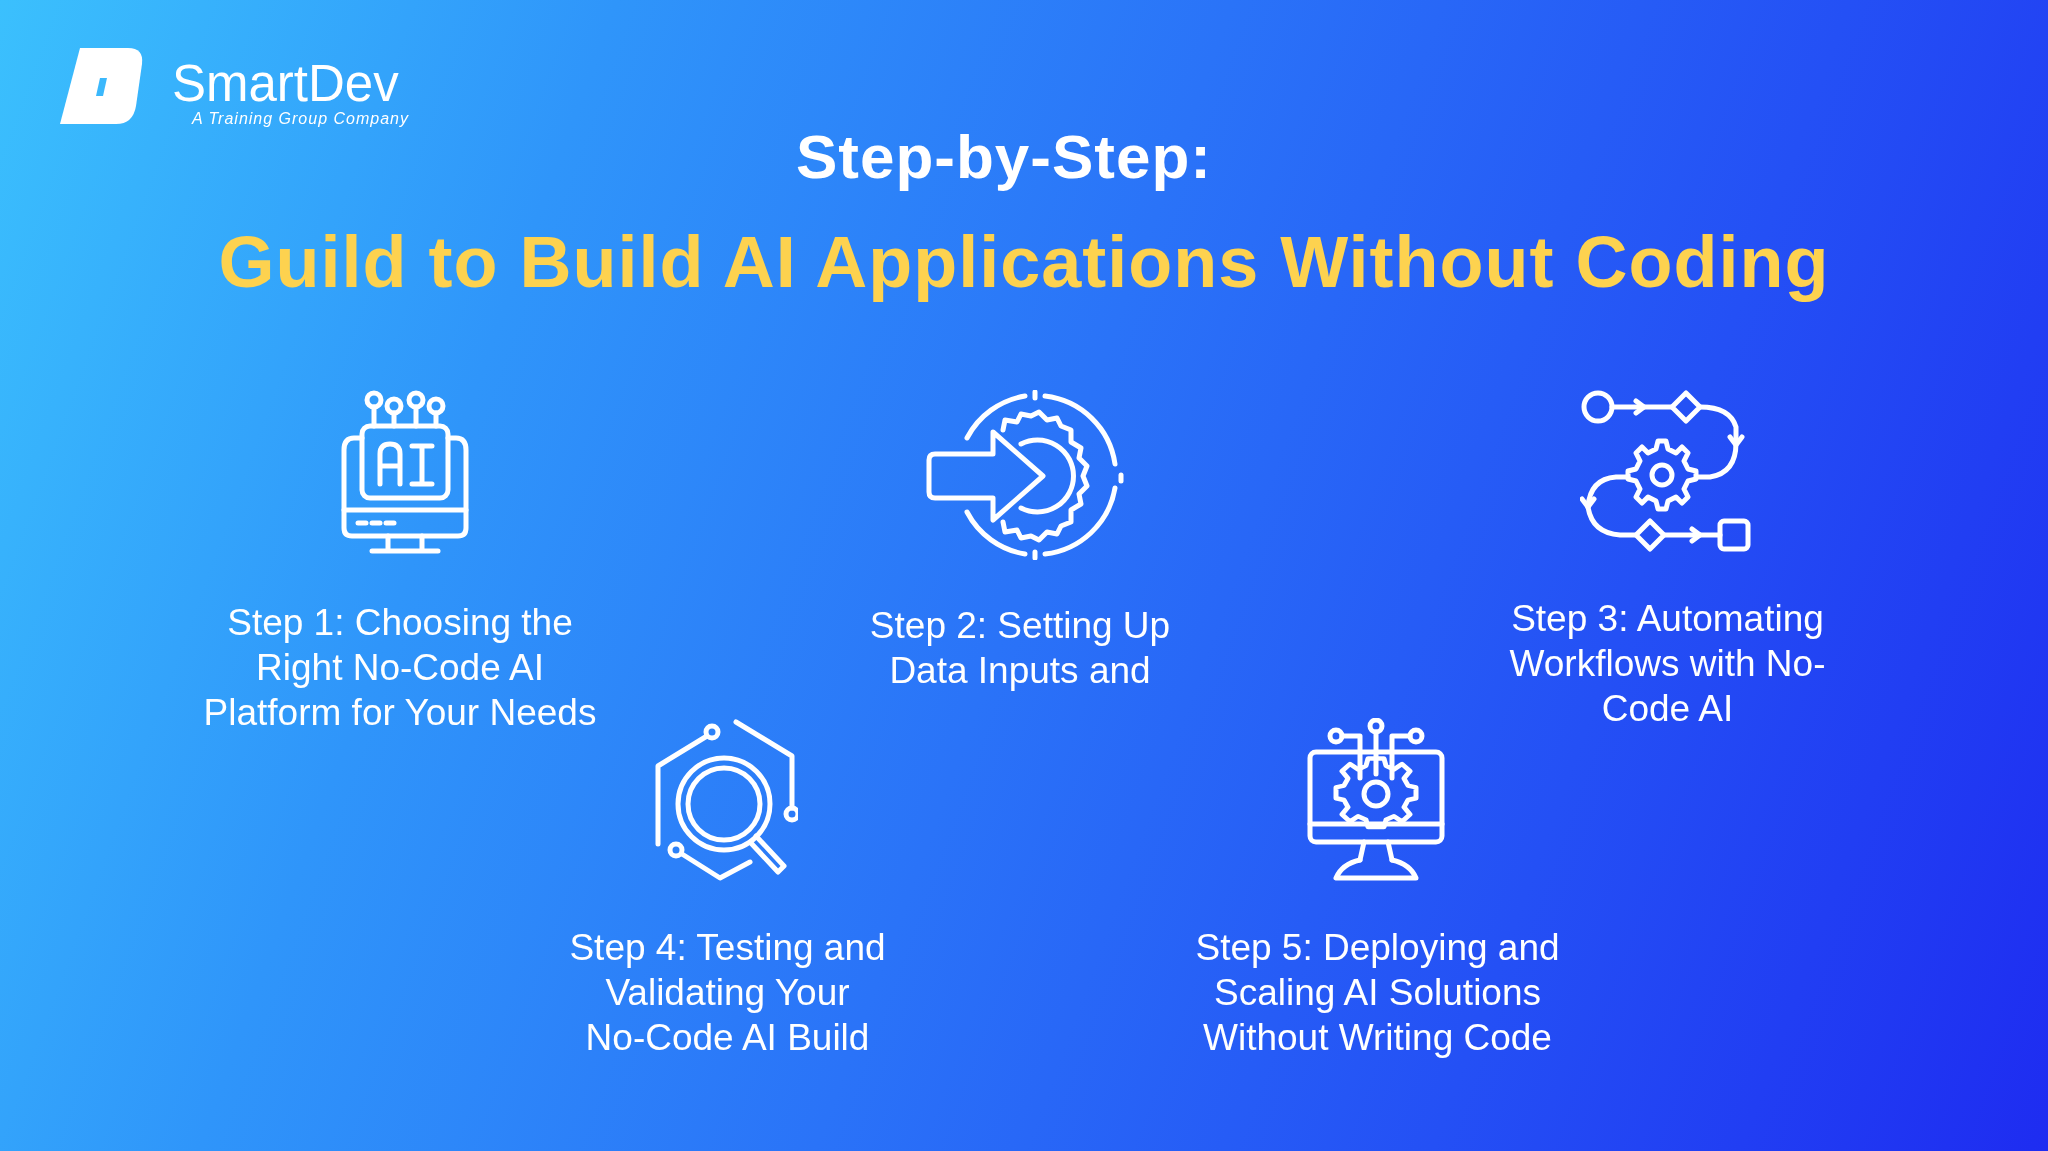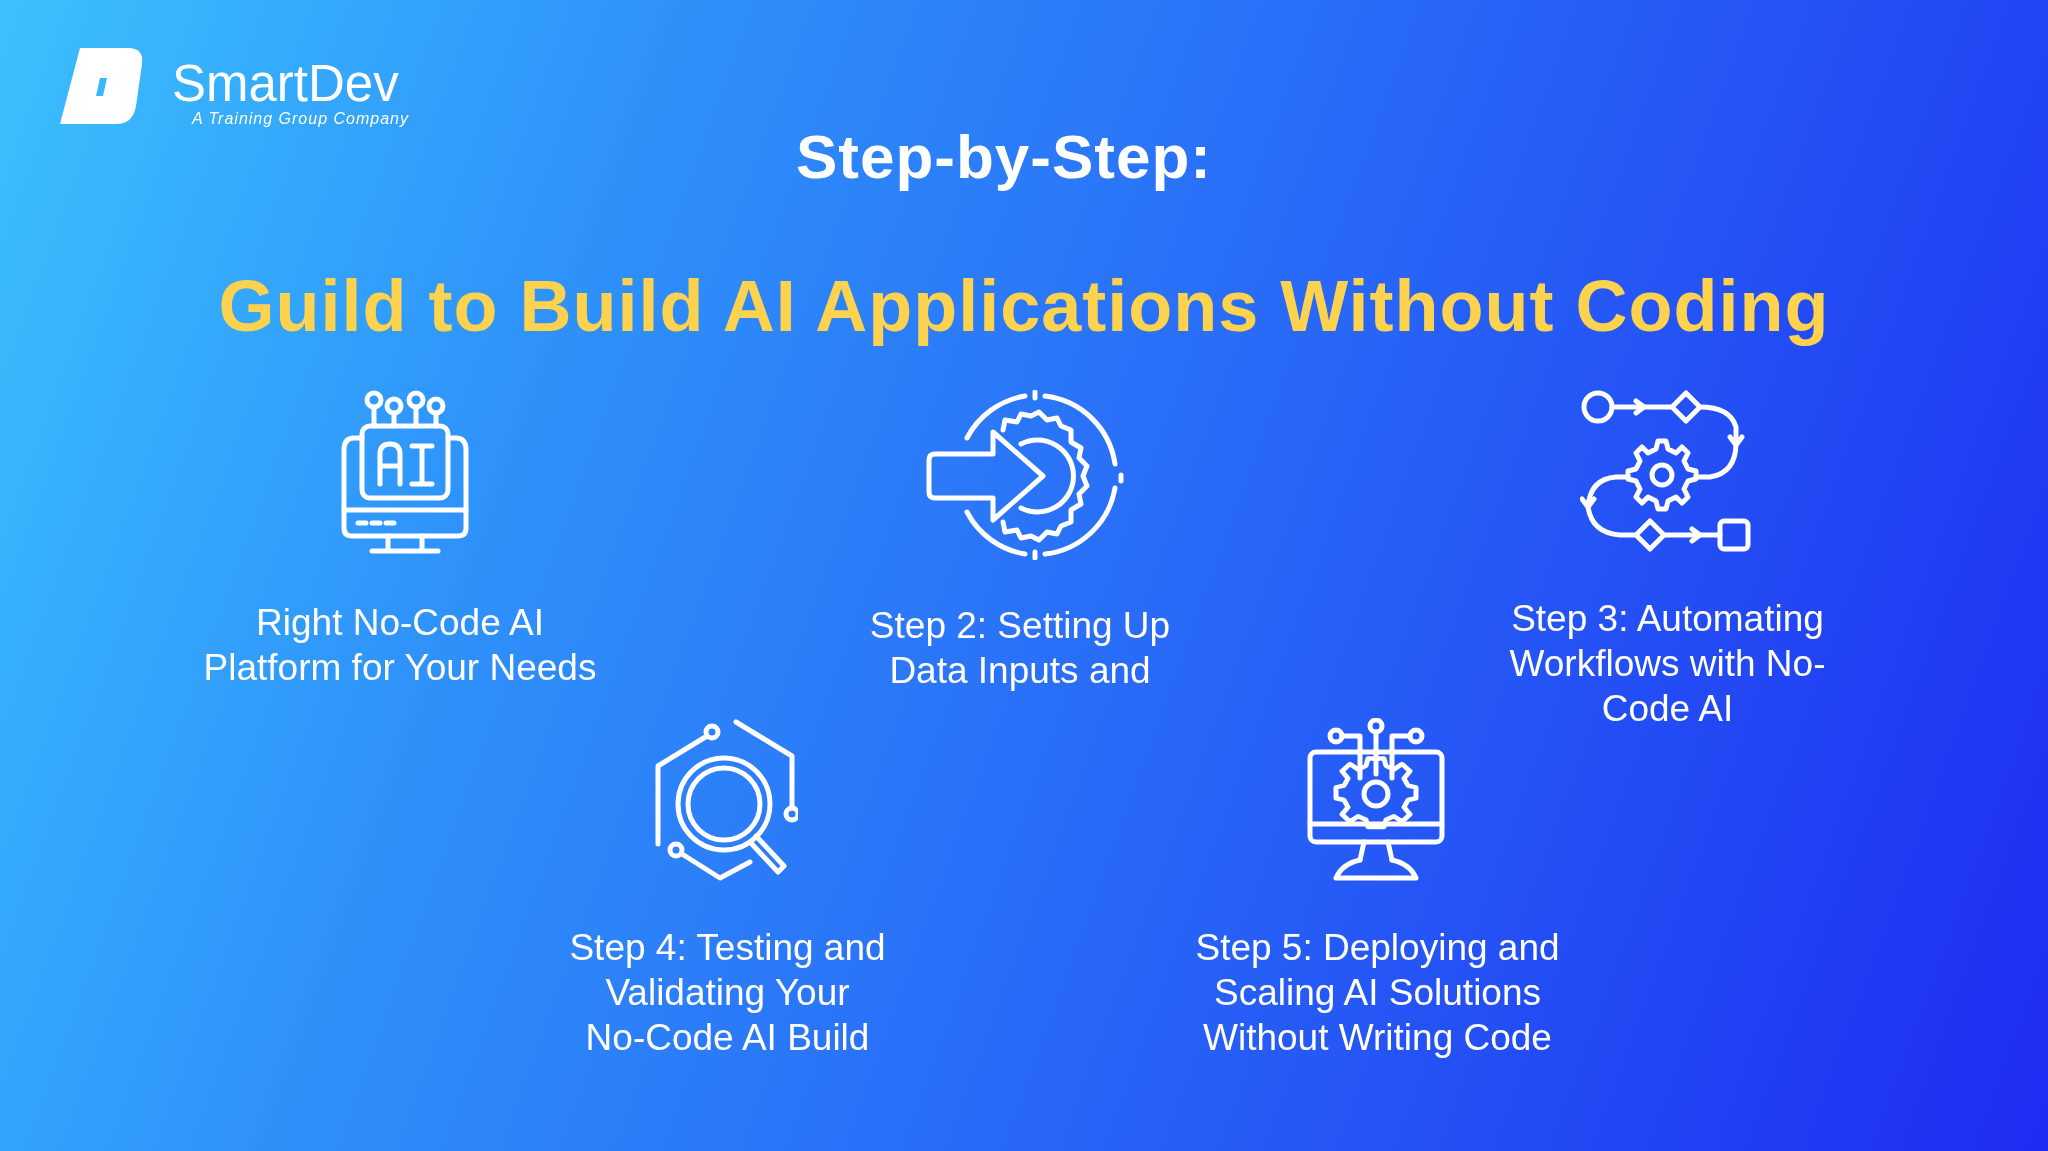--- a/index.html
+++ b/index.html
@@ -18,21 +18,21 @@
   .brand-sub {
     left: 192px; top: 109px; font-size: 16px; font-style: italic; letter-spacing: 1px;
     line-height: 20px; white-space: nowrap;
   }
   .title-1 {
     left: 0; width: 2008px; top: 122px; text-align: center;
     font-size: 62px; font-weight: bold; line-height: 70px; letter-spacing: 1px;
   }
   .title-2 {
     left: 0; width: 2048px; top: 222px; text-align: center;
-    font-size: 72px; font-weight: bold; line-height: 80px; color: #fdd24f; letter-spacing: 1px; margin-top: 44px;
+    font-size: 72px; font-weight: bold; line-height: 80px; color: #fdd24f; letter-spacing: 1px;
   }
   .step-icon { stroke: #ffffff; fill: none; stroke-width: 5; stroke-linecap: round; stroke-linejoin: round; }
   .step-text {
     text-align: center; font-size: 37px; line-height: 45px; font-weight: normal;
     white-space: nowrap;
   }
   .step-text span { display: block; }
 </style>
 </head>
 <body>
@@ -63,20 +63,21 @@
     <line x1="18" y1="135" x2="26" y2="135"></line>
       <line x1="32" y1="135" x2="40" y2="135"></line>
       <line x1="46" y1="135" x2="54" y2="135"></line>
     <line x1="48" y1="148" x2="48" y2="162"></line>
       <line x1="82" y1="148" x2="82" y2="162"></line>
     <line x1="32" y1="163" x2="98" y2="163"></line>
     <path d="M40 96 L40 66 Q40 56 50 56 Q60 56 60 66 L60 96 M40 78 L60 78"></path>
     <path d="M72 58 L92 58 M82 58 L82 96 M72 96 L92 96"></path>
   </svg>
   <div class="abs step-text" style="left:150px;width:500px;top:600px;">
+    <span>Step 1: Choosing the</span>
     <span>Right No-Code AI</span>
     <span>Platform for Your Needs</span>
   </div>
 </div>
 
 <div>
   <svg class="abs step-icon" style="left:925px;top:390px;width:200px;height:170px;" viewBox="0 0 200 170">
     <line x1="110" y1="2" x2="110" y2="8"></line>
       <line x1="110" y1="162" x2="110" y2="168"></line>
       <line x1="196" y1="85" x2="196" y2="91"></line>

